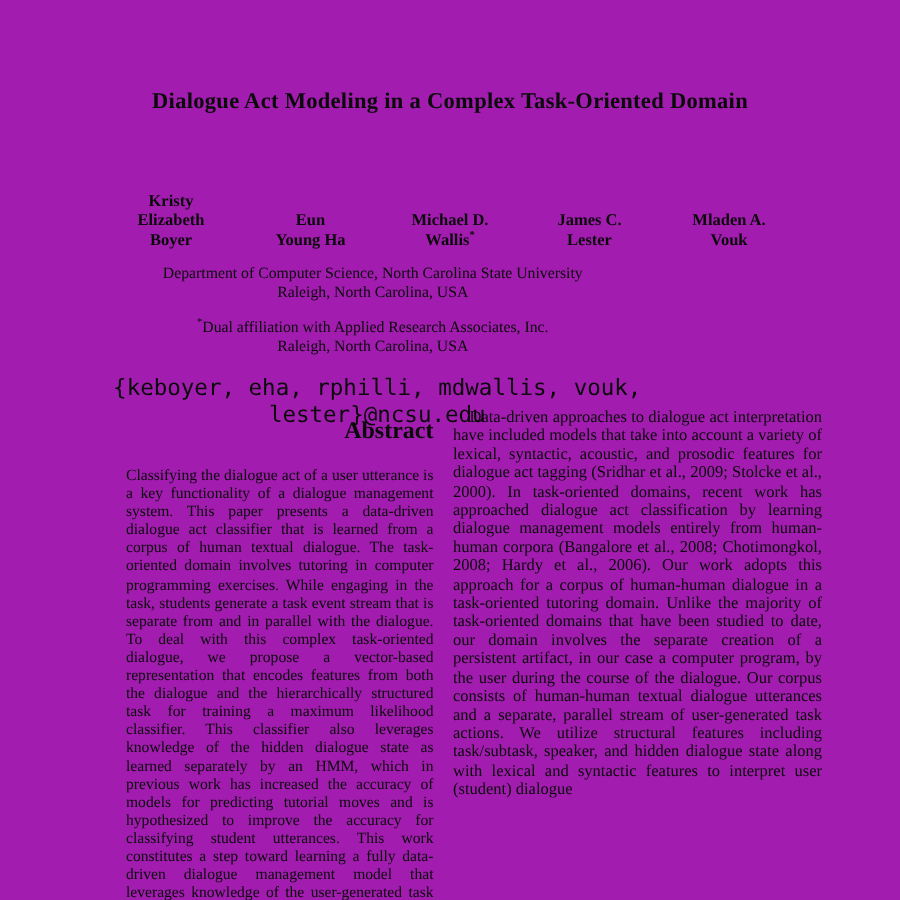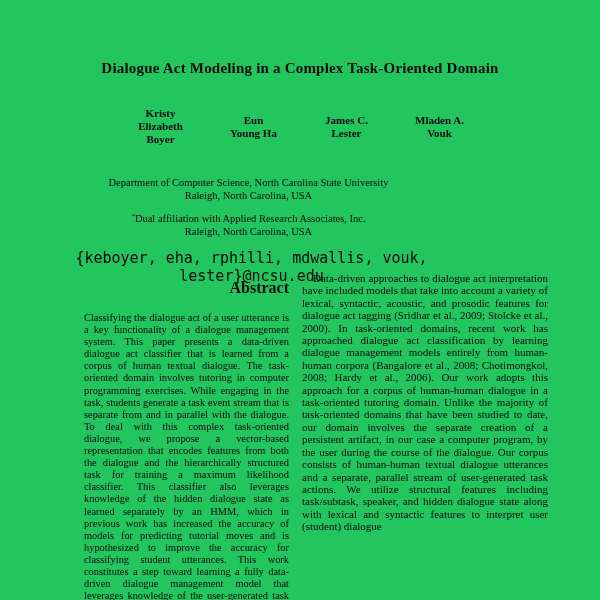--- a/index.html
+++ b/index.html
@@ -4,42 +4,42 @@
 <style>
   html, body {
     margin: 0;
     padding: 0;
     background: #ffffff;
   }
   .page {
     position: relative;
     width: 600px;
     height: 600px;
-    background: #22c55e;
+    background: #a21caf;
     color: #0a0a0a;
     font-family: "Liberation Serif", serif;
     overflow: hidden;
   }
   .paper-title {
     position: absolute;
     top: 60px;
     left: 0;
     width: 600px;
     text-align: center;
     font-size: 15px;
     font-weight: bold;
     letter-spacing: 0.2px;
   }
   .authors-row {
     position: absolute;
-    top: 107px;
+    top: 128px;
     left: 50%;
     transform: translateX(-50%);
     display: flex;
-    align-items: center;
+    align-items: flex-end;
     justify-content: center;
     gap: 16px;
   }
   .author {
     width: 77px;
     text-align: center;
     font-size: 11px;
     font-weight: bold;
     line-height: 13px;
   }
@@ -114,20 +114,24 @@
     <div class="author">
       <div><span>Kristy</span></div>
       <div><span>Elizabeth</span><sup></sup></div>
       <div><span>Boyer</span></div>
     </div>
     <div class="author">
       <div><span>Eun</span></div>
       <div><span>Young Ha</span><sup></sup></div>
     </div>
     <div class="author">
+      <div><span>Michael D.</span></div>
+      <div><span>Wallis</span><sup>*</sup></div>
+    </div>
+    <div class="author">
       <div><span>James C.</span></div>
       <div><span>Lester</span><sup></sup></div>
     </div>
     <div class="author">
       <div><span>Mladen A.</span></div>
       <div><span>Vouk</span><sup></sup></div>
     </div>
   </div>
 
   <div class="center-block dept-block">

